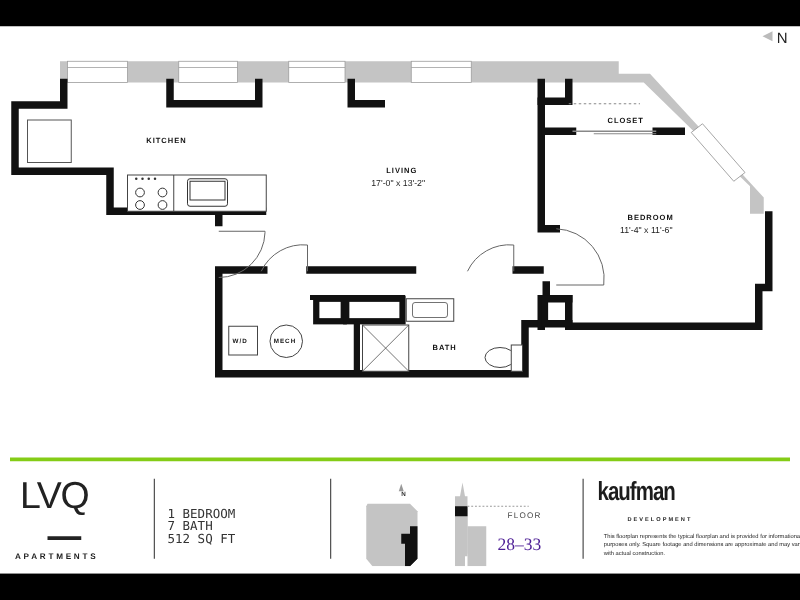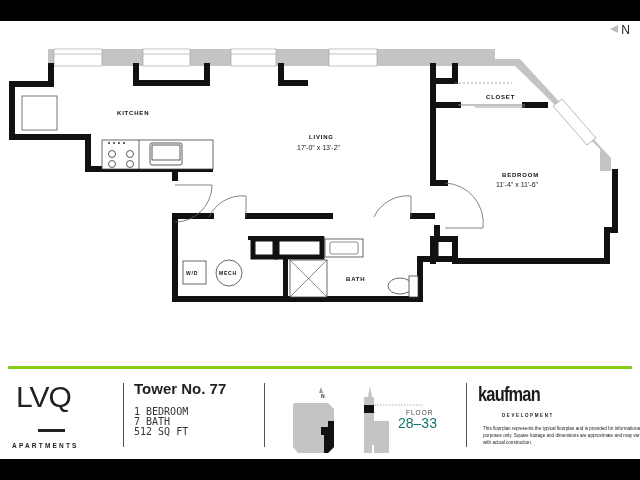--- a/index.html
+++ b/index.html
@@ -14,21 +14,21 @@
   .footer { position: absolute; left: 8px; right: 8px; top: 345px; height: 118px; border-top: 3px solid #84cc16; border-bottom: 1px solid #888; }
   .logo { position: absolute; left: 4px; top: 8px; width: 70px; height: 70px; }
   .logo-mark { font-family: "Liberation Sans", sans-serif; font-size: 30px; font-weight: 300; letter-spacing: -1px; color: #222; position: absolute; left: 4px; top: 3px; }
   .logo-dash { position: absolute; left: 26px; top: 52px; width: 27px; height: 3px; background: #222; }
   .logo-sub { position: absolute; left: 0; top: 65px; font-size: 6.5px; font-weight: bold; letter-spacing: 2.2px; color: #222; }
   .vsep { position: absolute; top: 14px; width: 1px; height: 64px; background: #555; }
   .unit-name { position: absolute; left: 126px; top: 11px; font-size: 15px; font-weight: bold; color: #222; }
   .unit-spec { position: absolute; left: 126px; top: 38px; font-family: "DejaVu Sans Mono", monospace; font-size: 10px; color: #333; line-height: 10px; }
   .n-small { position: absolute; left: 313px; top: 24px; font-size: 5px; color: #333; font-weight: bold; }
   .floor-lbl { position: absolute; left: 398px; top: 40px; font-size: 6.5px; letter-spacing: 1px; color: #444; }
-  .floor-val { position: absolute; left: 390px; top: 46px; font-size: 14px; color: #0f766e; }
+  .floor-val { position: absolute; left: 390px; top: 60px; font-size: 14px; color: #4c1d95; font-family: Liberation Serif, serif; }
   .brand { position: absolute; left: 470px; top: 13px; font-size: 21px; font-weight: bold; color: #1c1c1c; letter-spacing: -1px; transform: scaleX(0.78); transform-origin: left; }
   .brand-sub { position: absolute; left: 494px; top: 44px; font-size: 4.5px; font-weight: bold; letter-spacing: 1.6px; color: #222; }
   .disclaimer { position: absolute; left: 475px; top: 56px; width: 160px; font-size: 4.6px; line-height: 7px; color: #222; }
 </style>
 </head>
 <body>
 
 <div class="page">
 
   <svg class="plan" width="640" height="345" viewBox="0 0 640 345">
@@ -135,21 +135,20 @@
   <div class="lbl" style="left:186px;top:249px;font-size:5px;">W/D</div>
   <div class="lbl" style="left:219px;top:249px;font-size:5px;">MECH</div>
 
   <div class="footer">
     <div class="logo">
       <div class="logo-mark">LVQ</div>
       <div class="logo-dash"></div>
       <div class="logo-sub">APARTMENTS</div>
     </div>
     <div class="vsep" style="left:115px;"></div>
-    <div class="unit-name">Tower No. 77</div>
     <div class="unit-spec">
       <div>1 BEDROOM</div>
       <div>7 BATH</div>
       <div>512 SQ FT</div>
     </div>
     <div class="vsep" style="left:256px;"></div>
 
     <svg style="position:absolute;left:280px;top:14px;" width="150" height="70">
       <polygon points="33,4 35,10 31,10" fill="#999"></polygon>
       <polygon points="6,20 40,20 46,26 46,64 40,70 10,70 5,64 5,22" fill="#c4c4c4"></polygon>

